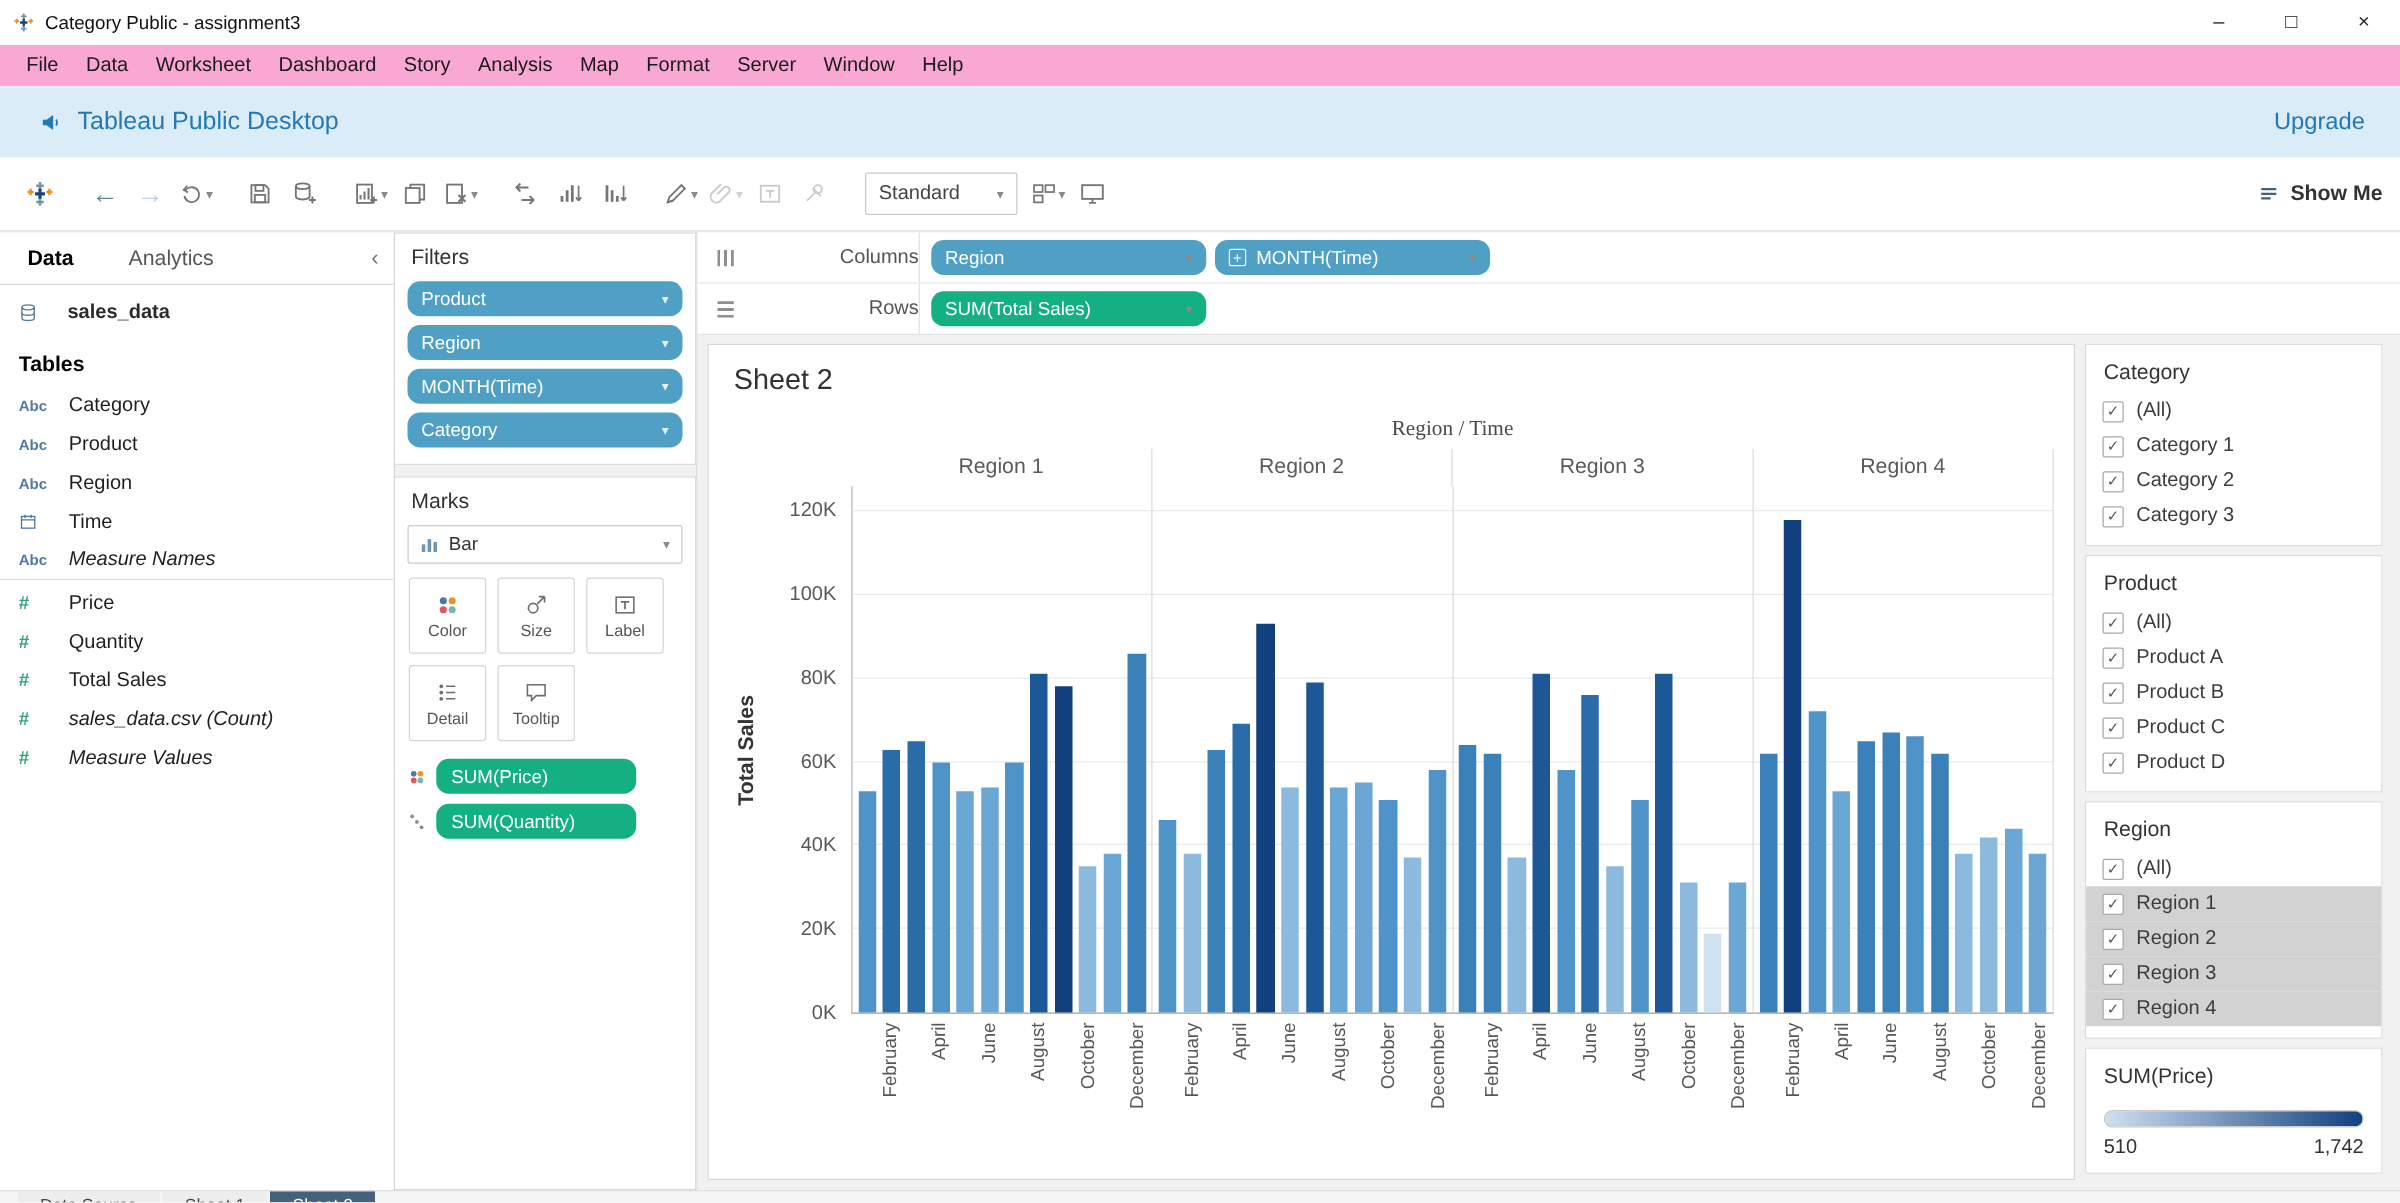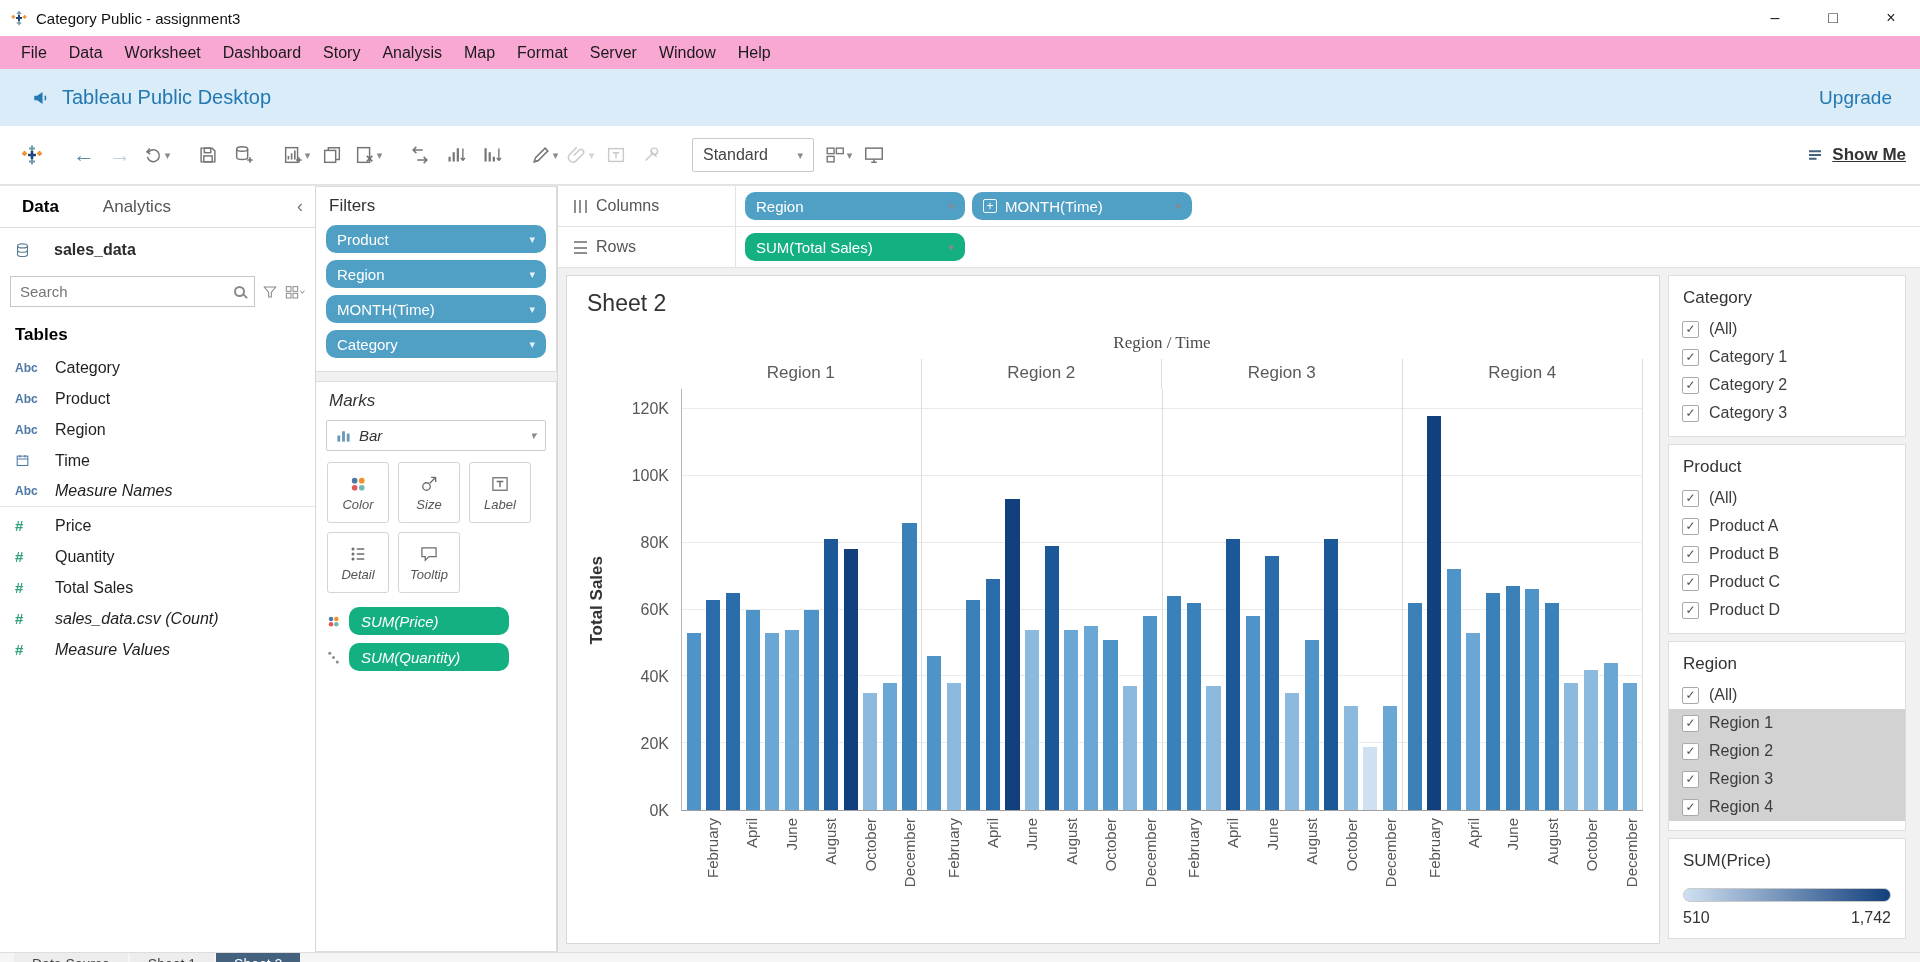--- a/index.html
+++ b/index.html
@@ -22,21 +22,21 @@
   .banner-upgrade { margin-left:auto; color:#2479B2; font-size:19px; text-decoration:none; }
 
   
   .toolbar { height:59px; background:#fff; border-bottom:1px solid #e2e2e2; display:flex; align-items:center; padding:0 14px; }
   .tbtn { height:42px; min-width:36px; display:flex; align-items:center; justify-content:center; color:#5f8ca3; gap:1px; }
   .tbtn .glyph { font-size:22px; }
   .tbtn.disabled { opacity:.38; }
   .caret { font-size:11px; color:#8a8a8a; }
   .tsep { width:16px; }
   .view-mode-select { border:1px solid #c9c9c9; border-radius:2px; height:34px; width:122px; display:flex; align-items:center; justify-content:space-between; padding:0 10px; font-size:16px; color:#444; margin:0 6px; background:#fff; }
-  .show-me { margin-left:auto; display:flex; align-items:center; gap:8px; color:#333; font-size:17px; font-weight:bold;text-decoration:underline; }
+  .show-me { margin-left:auto; display:flex; align-items:center; gap:8px; color:#333; font-size:17px; font-weight:bold; }
 
   
   .main { height:767px; display:flex; background:#f1f1f1; border-top:1px solid #e6e6e6; }
 
   
   .data-pane { width:316px; background:#fff; border-right:1px solid #d6d6d6; display:flex; flex-direction:column; }
   .dp-tabs { height:42px; display:flex; align-items:center; border-bottom:1px solid #dcdcdc; }
   .dp-tab { padding:0 22px; height:100%; display:flex; align-items:center; font-size:17px; color:#555; }
   .dp-tab.active { font-weight:bold; color:#000; }
   .dp-collapse { margin-left:auto; padding-right:12px; color:#777; font-size:18px; }
@@ -65,21 +65,21 @@
   .mark-type-select .caret { margin-left:auto; }
   .mark-btn-grid { display:flex; flex-wrap:wrap; gap:9px; padding:0 11px; }
   .mark-btn { width:62px; height:61px; border:1px solid #d5d5d5; border-radius:3px; display:flex; flex-direction:column; align-items:center; justify-content:center; gap:3px; font-size:13px; color:#555; background:#fff; }
   .mark-pills { padding:14px 10px; display:flex; flex-direction:column; gap:8px; }
   .mark-pill-row { display:flex; align-items:center; gap:8px; }
   .mpill { width:160px; height:28px; border-radius:10px; color:#fff; font-size:15px; display:flex; align-items:center; padding:0 12px; }
 
   
   .center { flex:1; display:flex; flex-direction:column; background:#f1f1f1; min-width:0; }
   .shelf-row { height:41px; background:#fff; border-bottom:1px solid #e3e3e3; display:flex; align-items:stretch; }
-  .shelf-label { width:178px; display:flex; align-items:center; gap:9px; padding-left:16px; font-size:16px; color:#555; border-right:1px solid #e3e3e3; }
+  .shelf-label { width:178px; display:flex; align-items:center; gap:9px; padding-left:16px; font-size:16px; color:#555; border-right:1px solid #e3e3e3;justify-content:space-between; }
   .cols-glyph { width:13px; height:13px; background:repeating-linear-gradient(90deg,#8f8f8f 0 2px,transparent 2px 5.5px); }
   .rows-glyph { width:13px; height:13px; background:repeating-linear-gradient(0deg,#8f8f8f 0 2px,transparent 2px 5.5px); }
   .shelf-content { flex:1; display:flex; align-items:center; gap:7px; padding-left:9px; }
   .spill { width:220px; height:28px; border-radius:10px; color:#fff; font-size:15px; display:flex; align-items:center; gap:8px; padding:0 11px; }
   .spill .lbl { flex:1; }
   .plusbox { width:14px; height:14px; border:1px solid rgba(255,255,255,.9); font-size:12px; line-height:12px; text-align:center; color:#fff; border-radius:2px; }
 
   .center-body { flex:1; display:flex; min-height:0; padding-right:14px; }
   .chart-card { flex:1; margin:7px 8px 8px; background:#fff; border:1px solid #d8d8d8; display:flex; flex-direction:column; padding:4px 16px 10px 12px; min-width:0; }
   .sheet-title { font-size:23px; color:#323232; padding:10px 0 12px 8px; }
@@ -316,36 +316,20 @@
       <span class="dp-collapse">‹</span>
     </div>
     <div class="dp-source">
       <svg width="17" height="17" viewBox="0 0 24 24">
           <ellipse cx="12" cy="5.5" rx="7" ry="2.8" stroke="#5b7d94" stroke-width="1.6" fill="none"></ellipse>
           <path d="M5 5.5v12c0 1.6 3.1 2.9 7 2.9s7-1.3 7-2.9v-12" stroke="#5b7d94" stroke-width="1.6" fill="none"></path>
           <path d="M5 11.5c0 1.6 3.1 2.9 7 2.9s7-1.3 7-2.9" stroke="#5b7d94" stroke-width="1.6" fill="none"></path>
         </svg>
       <span>sales_data</span>
     </div>
-    <div class="dp-search-row">
-      <div class="search-box">
-        <input placeholder="Search" style="">
-        <span class="mag"></span>
-      </div>
-      <svg width="16" height="16" viewBox="0 0 24 24">
-          <path d="M3.5 4.5h17l-6.5 8v7h-4v-7z" stroke="#8a8a8a" stroke-width="1.6" fill="none"></path>
-        </svg>
-      <svg width="20" height="16" viewBox="0 0 30 24">
-          <rect x="2" y="4" width="7" height="7" stroke="#8a8a8a" stroke-width="1.5" fill="none"></rect>
-          <rect x="2" y="14" width="7" height="7" stroke="#8a8a8a" stroke-width="1.5" fill="none"></rect>
-          <rect x="12" y="4" width="7" height="7" stroke="#8a8a8a" stroke-width="1.5" fill="none"></rect>
-          <rect x="12" y="14" width="7" height="7" stroke="#8a8a8a" stroke-width="1.5" fill="none"></rect>
-          <path d="M23 10l3 4 3-4" stroke="#8a8a8a" stroke-width="1.5" fill="none"></path>
-        </svg>
-    </div>
     <div class="tables-header">Tables</div>
     <div id="field-list">
         <div class="field-row">
           <span class="field-icon">Abc</span>
           <span class="field-label">Category</span>
         </div>
         <div class="field-row">
           <span class="field-icon">Abc</span>
           <span class="field-label">Product</span>
         </div>
@@ -404,21 +388,21 @@
           <div class="fpill" style="background: rgb(79, 160, 196);">
             <span>MONTH(Time)</span>
             <span class="caret">▾</span>
           </div>
           <div class="fpill" style="background: rgb(79, 160, 196);">
             <span>Category</span>
             <span class="caret">▾</span>
           </div>
         </div>
     </div>
-    <div class="card" style="flex:1;font-style:italic;">
+    <div class="card" style="flex:1;">
       <div class="card-header">Marks</div>
       <div class="mark-type-select">
         <svg width="15" height="15" viewBox="0 0 16 16">
             <rect x="1.5" y="8" width="3" height="6.5" fill="#6a97b5"></rect>
             <rect x="6.5" y="3.5" width="3" height="11" fill="#6a97b5"></rect>
             <rect x="11.5" y="6" width="3" height="8.5" fill="#6a97b5"></rect>
           </svg>
         <span>Bar</span>
         <span class="caret">▾</span>
       </div>

